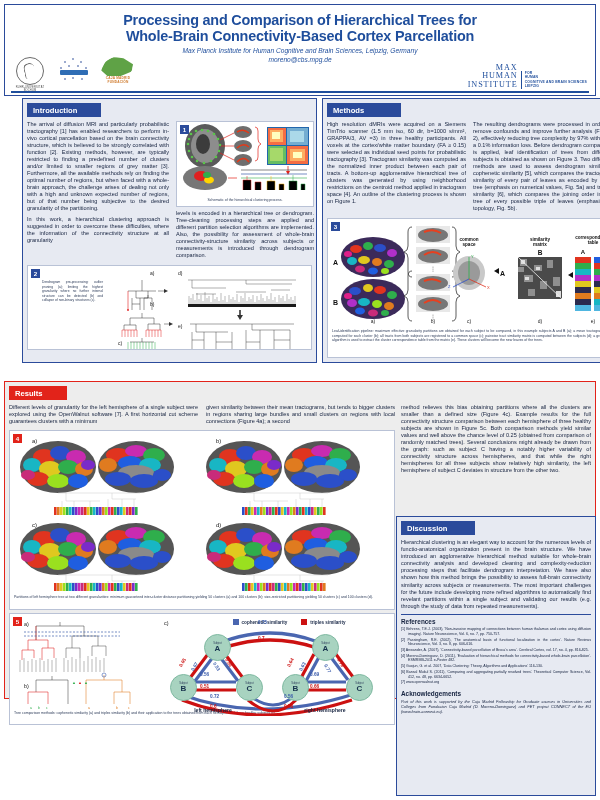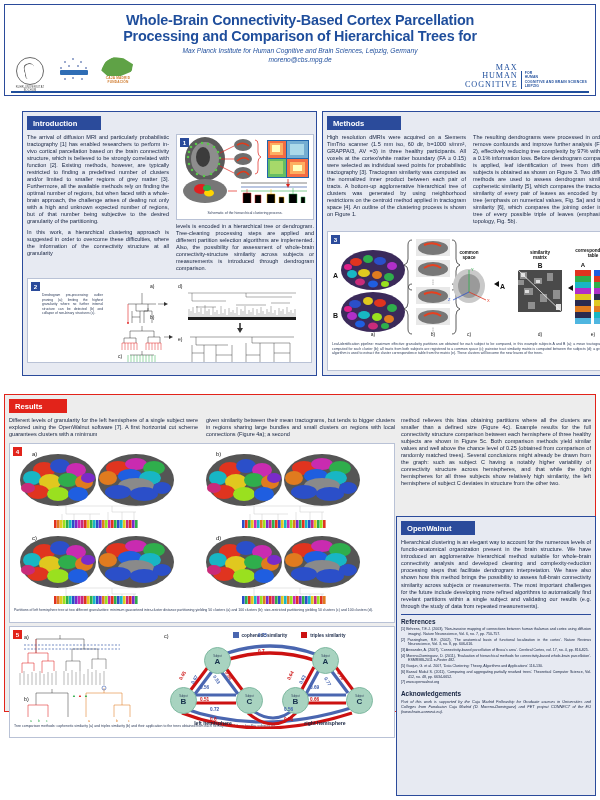--- a/index.html
+++ b/index.html
@@ -104,21 +104,21 @@
     position:absolute;left:3px;top:3px;width:9px;height:9px;background:#2b4b9b;color:#fff;
     font-size:6.2px;font-weight:bold;display:flex;align-items:center;justify-content:center;z-index:5;
   }
   .fignum.red{background:#e2231a;}
   .figcap{
     font-size:3.5px;line-height:4.6px;color:#2b3a58;text-align:justify;padding:2px 4px 2px 4px;
   }
   .figcap.center{text-align:center;}
 
   
-  .row-top{display:flex;gap:5px;margin-top:15px;padding-left:18px;}
+  .row-top{display:flex;gap:5px;margin-top:2px;padding-left:18px;}
   .col-intro{width:295px;}
   .col-meth{width:302px;}
 
   .legend-row{display:flex;gap:14px;justify-content:center;align-items:center;font-size:4.6px;font-weight:bold;}
   .legend-sw{width:6px;height:6px;display:inline-block;margin-right:3px;vertical-align:-1px;}
 
   .node{
     position:absolute;width:25px;height:25px;border-radius:50%;
     background:#a8d3c0;border:1px solid #7fb9a1;
     display:flex;flex-direction:column;align-items:center;justify-content:center;
@@ -139,22 +139,22 @@
 
   .disc p{font-size:5.5px;line-height:7.1px;}
 </style>
 </head>
 <body>
 
 <div class="poster">
 
   <div class="header">
     <div class="title">
+      <div>Processing and Comparison of Hierarchical Trees for</div>
       <div>Whole-Brain Connectivity-Based Cortex Parcellation</div>
-      <div>Processing and Comparison of Hierarchical Trees for</div>
     </div>
     <div class="affil">Max Planck Institute for Human Cognitive and Brain Sciences, Leipzig, Germany</div>
     <div class="email">moreno@cbs.mpg.de</div>
 
     <div class="logo-row">
       <div class="logo">
         <div class="ruhr-circ"></div>
         <div class="logo-cap">RUHR-UNIVERSITÄT BOCHUM</div>
       </div>
       <div class="logo">
@@ -176,21 +176,21 @@
         <div class="caja-shape"></div>
         <div class="caja-txt">CAJA MADRID</div>
         <div class="caja-txt" style="color:#cf7a2c">FUNDACIÓN</div>
       </div>
     </div>
 
     <div class="mpi">
       <div class="mpi-left">
         <div>MAX</div>
         <div>HUMAN</div>
-        <div>COGNITIVE</div>
+        <div>INSTITUTE</div>
       </div>
       <div class="mpi-right">
         <div>FOR</div>
         <div>HUMAN</div>
         <div>COGNITIVE AND BRAIN SCIENCES</div>
         <div>LEIPZIG</div>
       </div>
     </div>
     <div class="hdr-rule"></div>
   </div>
@@ -996,21 +996,21 @@
         </div>
       </div>
 
       <div style="width:192px;">
         <p class="txt">method relieves this bias obtaining partitions where all the clusters are smaller than a defined size (Figure 4c). Example results for the full connectivity structure comparison between each hemisphere of three healthy subjects are shown in Figure 5c. Both comparison methods yield similar values and well above the chance level of 0.25 (obtained from comparison of randomly matched trees). Several conclusions might already be drawn from the graph: such as subject C having a notably higher variability of connectivity structure across hemispheres, and that while the right hemispheres for all three subjects show relatively high similarity, the left hemisphere of subject C deviates in structure from the other two.</p>
       </div>
     </div>
   </div>
 
   <div class="panel disc" style="position:absolute;right:4px;top:516px;width:200px;height:280px;">
-    <div class="sec-head">OpenWalnut</div>
+    <div class="sec-head">Discussion</div>
     <p class="txt">Hierarchical clustering is an elegant way to account for the numerous levels of functio-anatomical organization present in the brain structure. We have introduced an agglomerative hierarchical method suitable for whole-brain connectivity analysis and developed cleaning and complexity-reduction processing steps that facilitate dendrogram interpretation. We have also shown how this method brings the possibility to assess full-brain connectivity similarity across subjects or measurements. The most important challenges for the future include developing more refined algorithms to automatically find revelant partitions within a single subject and validating our results (e.g. through the study of data from repeated measurements).</p>
 
     <div class="blue-rule"></div>
     <div class="refs-title">References</div>
     <div class="ref">[1] Behrens, T.E.J. (2003), 'Non-invasive mapping of connections between human thalamus and cortex using diffusion imaging'. Nature Neuroscience, Vol. 6, no. 7, pp. 750-757.</div>
     <div class="ref">[2] Passingham, R.E. (2002), 'The anatomical basis of functional localization in the cortex'. Nature Reviews Neuroscience, Vol. 3, no. 8, pp. 606-616.</div>
     <div class="ref">[3] Anwander, A. (2007), 'Connectivity-based parcellation of Broca's area'. Cerebral Cortex, vol. 17, no. 4, pp. 816-825.</div>
     <div class="ref">[4] Moreno-Dominguez, D. (2011), 'Evaluation of hierarchical methods for connectivity-based whole-brain parcellation'. ESMRMB-2011 e-Poster 482.</div>
     <div class="ref">[5] Guojun, G. et al. 2007, 'Data Clustering: Theory, Algorithms and Applications' 116-130.</div>
     <div class="ref">[6] Bansal Mukul S. (2011), 'Comparing and aggregating partially resolved trees'. Theoretical Computer Science, Vol. 412, no. 48, pp. 6634-6652.</div>

